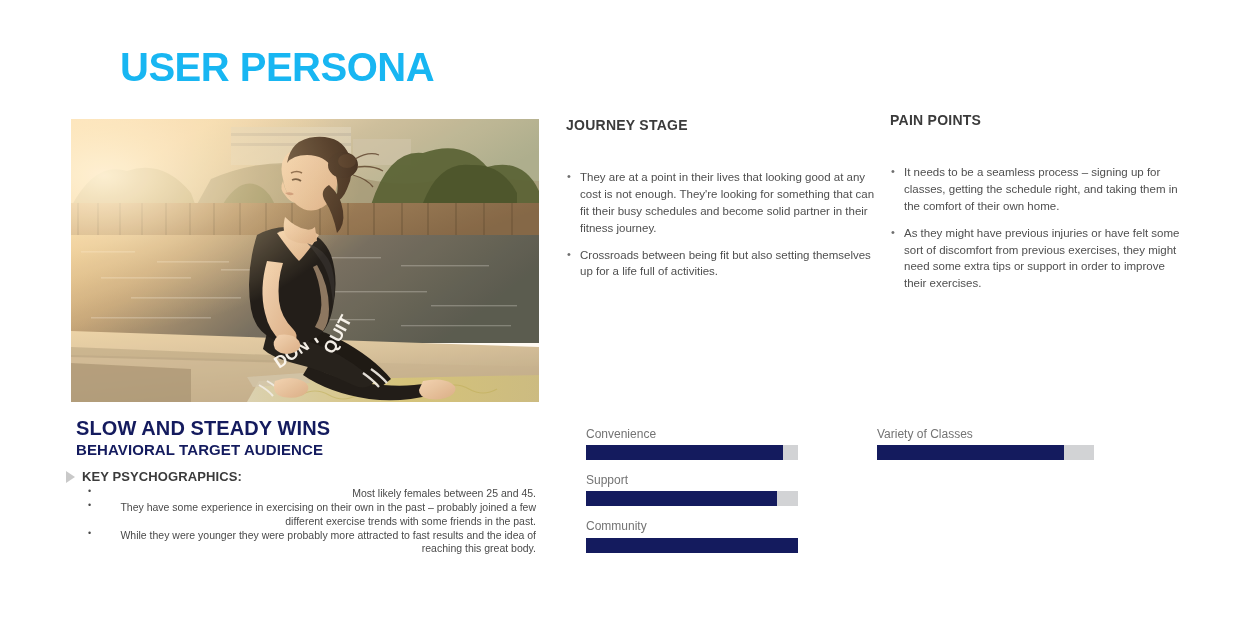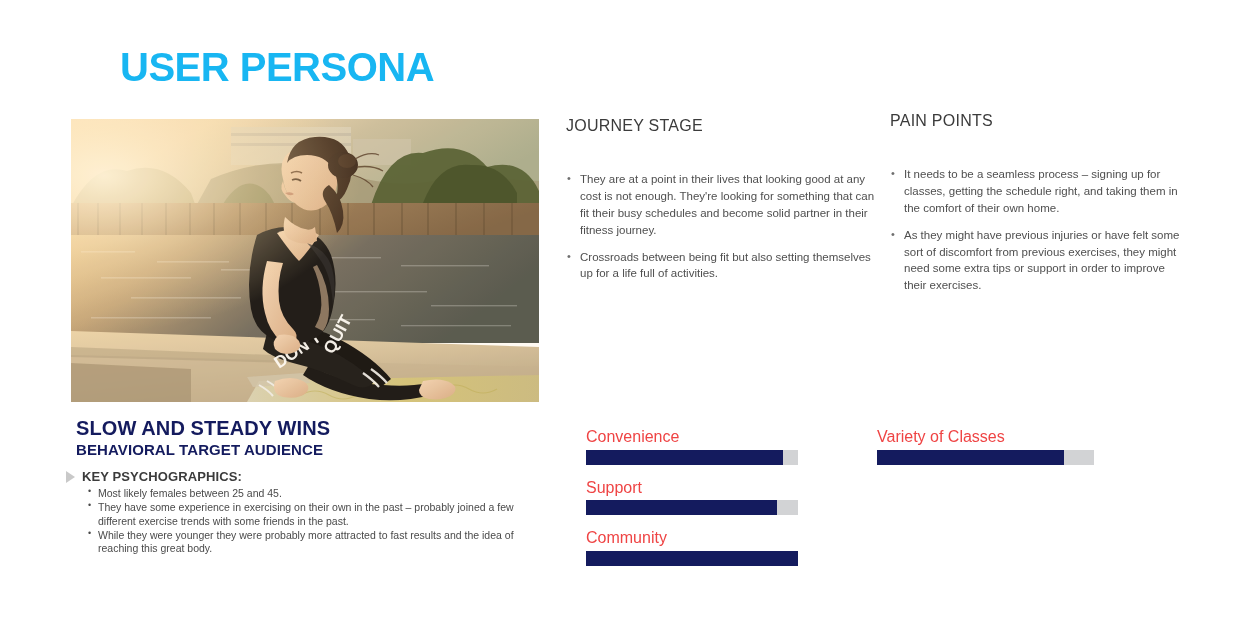--- a/index.html
+++ b/index.html
@@ -74,20 +74,21 @@
     border-bottom: 6px solid transparent;
     vertical-align: middle;
   }
 
   
   #psychographics {
     position: absolute;
     left: 66px;
     top: 469px;
     width: 470px;
+    text-align: right;
   }
   #psychographics .head-row {
     display: flex;
     align-items: center;
     gap: 7px;
     margin-bottom: 3px;
   }
   #psychographics .head-text {
     font-size: 13px;
     font-weight: bold;
@@ -111,22 +112,22 @@
     position: absolute;
     left: 0;
     top: -1px;
     font-size: 9px;
     color: #4A4A4A;
   }
 
   
   .col-block { position: absolute; }
   .col-block .col-title {
-    font-size: 16px;
-    font-weight: normal;
+    font-size: 14px;
+    font-weight: bold;
     color: #3B3B3B;
     letter-spacing: 0.25px;
     margin-bottom: 9px;
   }
   .col-block ul { list-style: none; margin-top: 36px; }
   .col-block li {
     position: relative;
     font-size: 11.5px;
     line-height: 1.47;
     color: #4F4F4F;
@@ -168,22 +169,22 @@
   #ve-grid {
     display: flex;
     gap: 79px;
   }
   .ve-col { width: 212px; }
   .ve-col.right { width: 217px; }
 
   .ve-item { margin-bottom: 14px; }
   .ve-item:last-child { margin-bottom: 18px; }
   .ve-label {
-    font-size: 16px;
-    color: #ef4444;
+    font-size: 12px;
+    color: #737373;
     margin-bottom: 4px;
     line-height: 1.1;
     white-space: nowrap;
   }
   .ve-track {
     position: relative;
     width: 100%;
     height: 15px;
     background: #D2D3D5;
   }

